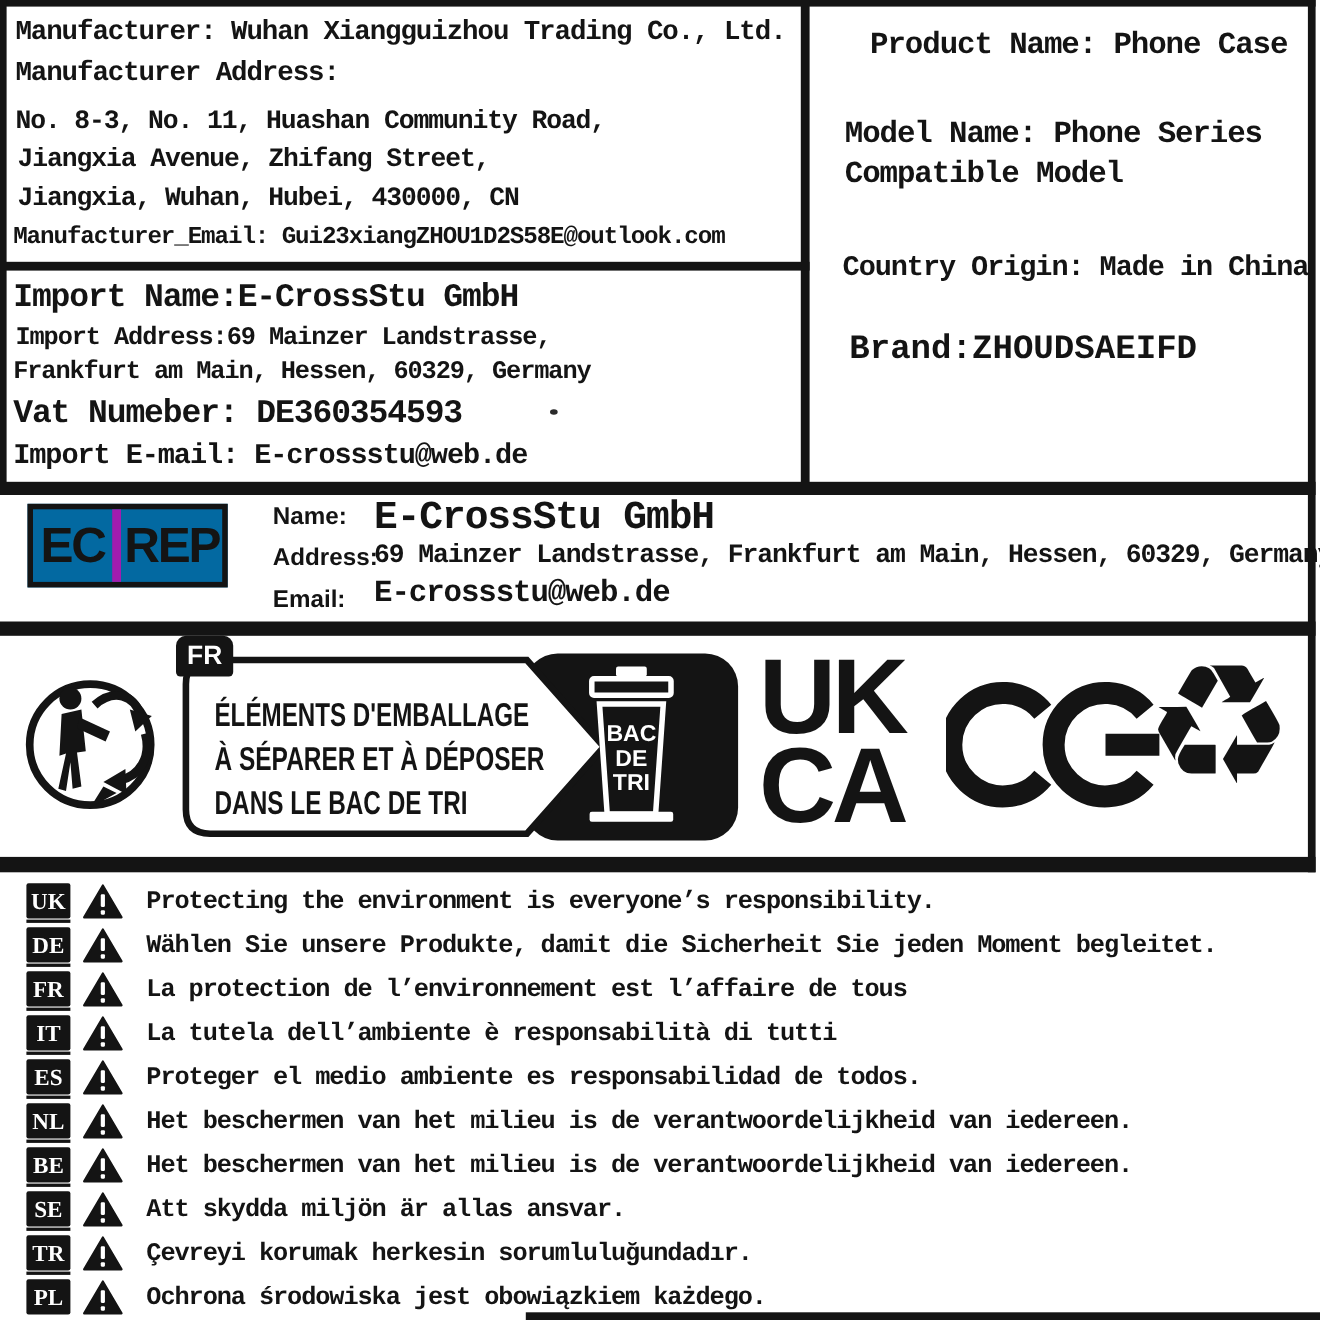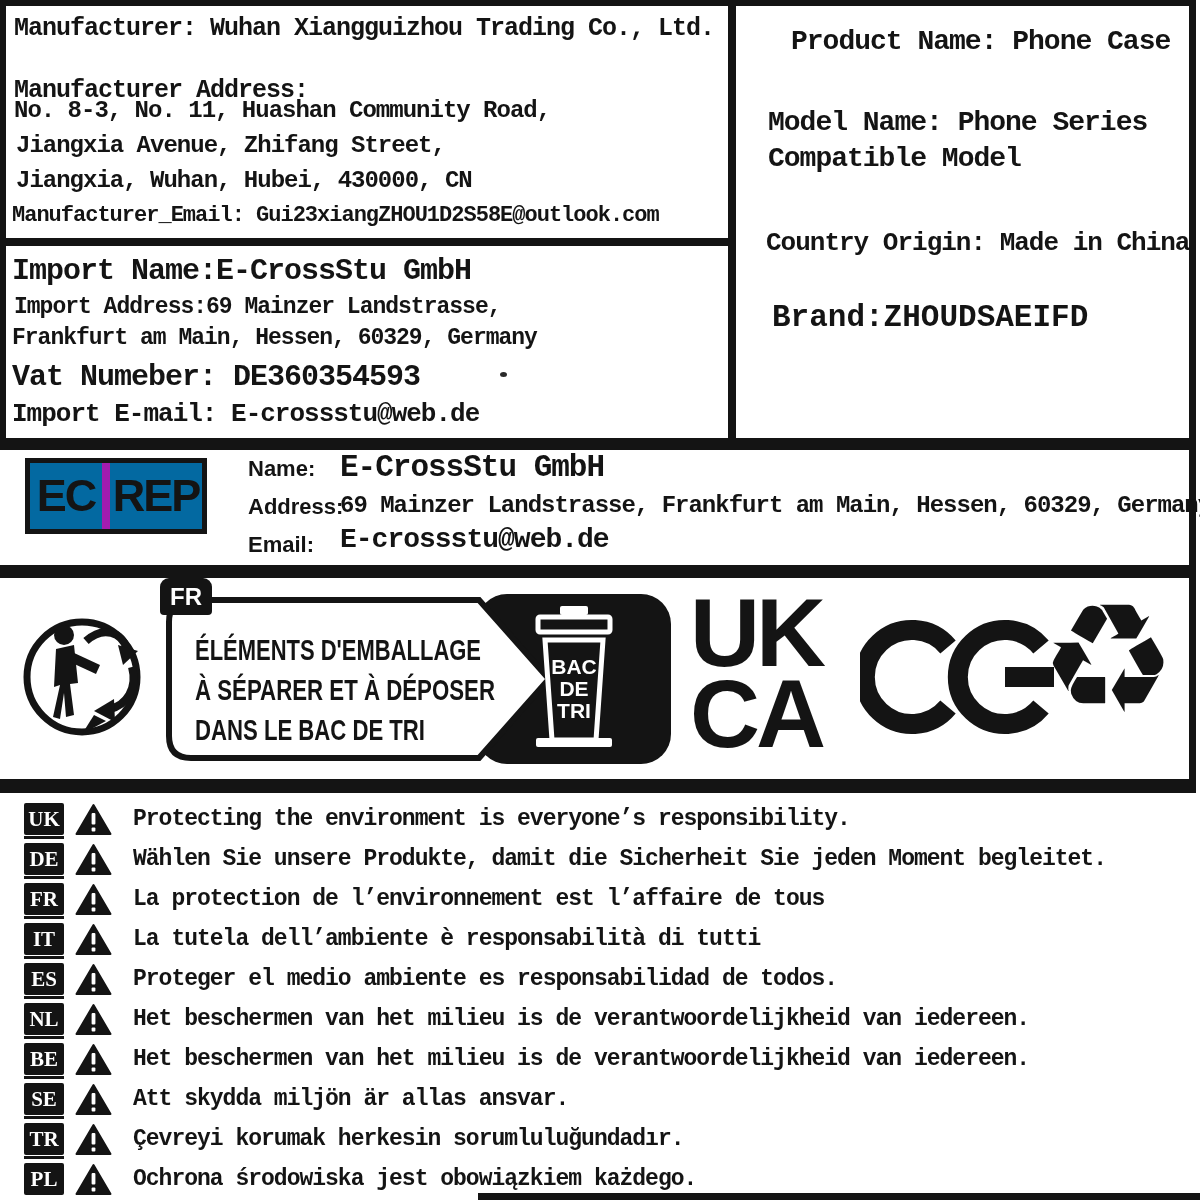--- a/index.html
+++ b/index.html
@@ -17,21 +17,21 @@
   .h-mfr{left:0;top:238px;width:736px;height:8px;}
   .h-1{left:0;top:438px;width:1196px;height:12px;}
   .h-2{left:0;top:565px;width:1196px;height:13px;}
   .h-3{left:0;top:779px;width:1196px;height:14px;}
   .b-bottom-right{left:478px;top:1193px;width:722px;height:7px;}
 
   .line{position:absolute;white-space:nowrap;letter-spacing:-1px;text-align:right;}
 
   
   .mfr-title{left:14px;top:14px;font-size:25px;}
-  .mfr-alabel{left:14px;top:76px;font-size:25px;}
+  .mfr-alabel{left:14px;top:52px;font-size:25px;}
   .mfr-a1{left:14px;top:97px;font-size:24px;}
   .mfr-a2{left:16px;top:132px;font-size:24px;}
   .mfr-a3{left:16px;top:167px;font-size:24px;}
   .mfr-email{left:12px;top:203px;font-size:22px;}
 
   
   .imp-name{left:12px;top:254px;font-size:30px;}
   .imp-a1{left:14px;top:294px;font-size:23px;}
   .imp-a2{left:12px;top:325px;font-size:23px;}
   .imp-vat{left:12px;top:360px;font-size:30px;}
@@ -54,21 +54,21 @@
   .ecrep-cell{
     display:flex;align-items:center;justify-content:center;
     font-family:"Liberation Sans",sans-serif;font-weight:bold;font-size:45px;letter-spacing:-2px;
   }
   .ecrep-cell.ec{flex:0 0 42%;}
   .ecrep-cell.rep{flex:1;border-left:8px solid #a21caf;}
   .ecrep-label{position:absolute;font-family:"Liberation Sans",sans-serif;font-weight:bold;font-size:22px;white-space:nowrap;}
   .lab-name{left:248px;top:456px;}
   .lab-addr{left:248px;top:494px;}
   .lab-email{left:248px;top:532px;}
-  .val-name{left:340px;top:450px;font-size:31px;}
+  .val-name{left:340px;top:450px;font-size:36px;}
   .val-addr{left:340px;top:492px;font-size:24px;}
   .val-email{left:340px;top:524px;font-size:28px;}
 
   
   .triman{position:absolute;left:20px;top:597px;}
   .fr-tag{
     position:absolute;left:160px;top:578px;width:52px;height:37px;background:#141414;
     border-radius:9px 9px 4px 4px;color:#fff;display:flex;align-items:center;justify-content:center;
     font-family:"Liberation Sans",sans-serif;font-weight:bold;font-size:24px;z-index:3;letter-spacing:0;
   }

